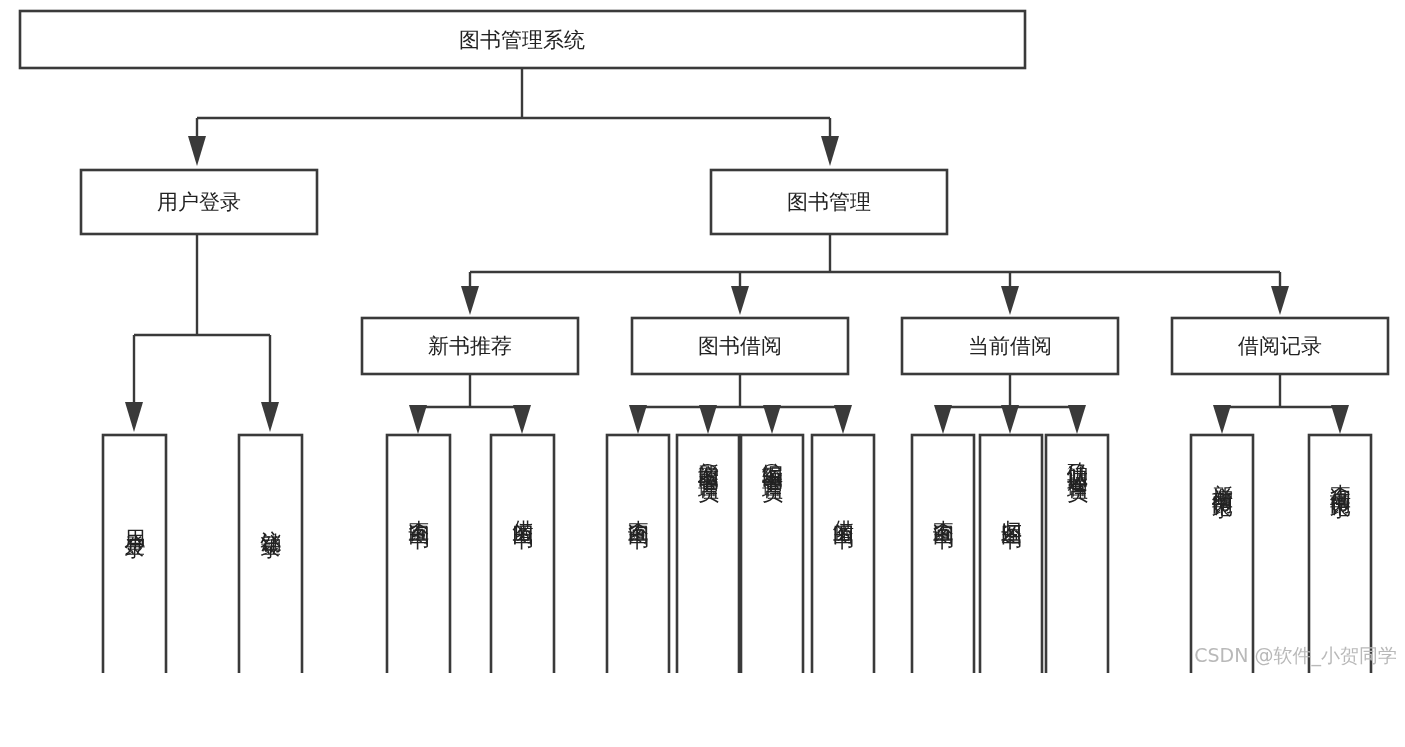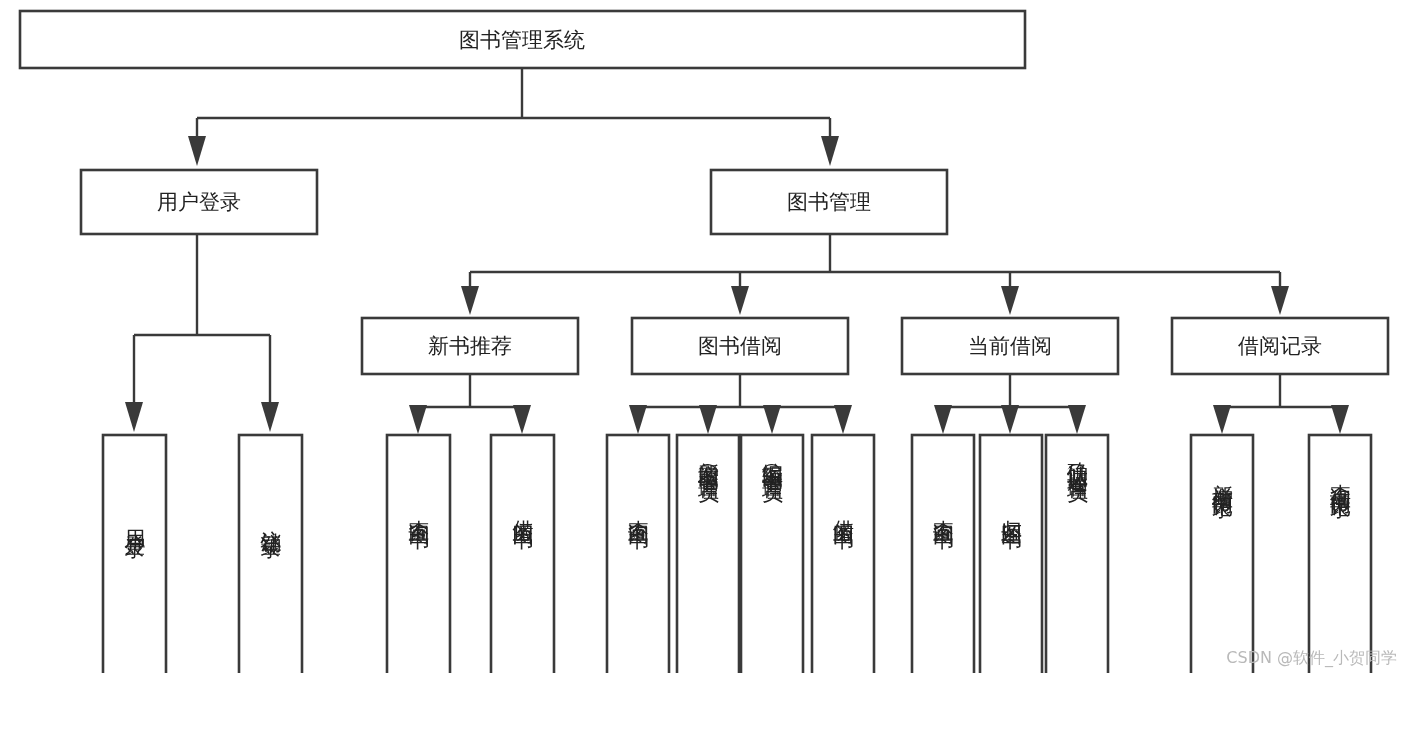--- a/index.html
+++ b/index.html
@@ -42,21 +42,21 @@
     font-size: 21px;
     font-family: "DejaVu Sans", "Liberation Sans", sans-serif;
     text-anchor: middle;
     dominant-baseline: middle;
   }
   .watermark {
     position: absolute;
     right: 8px;
     bottom: 4px;
     color: #b9b9b9;
-    font-size: 16px;
+    font-size: 19px;
     font-family: "DejaVu Sans", "Liberation Sans", sans-serif;
     white-space: nowrap;
     user-select: none;
   }
   .vlabel-wrap {
     position: absolute;
     display: flex;
     align-items: flex-start;
     justify-content: center;
     pointer-events: none;

